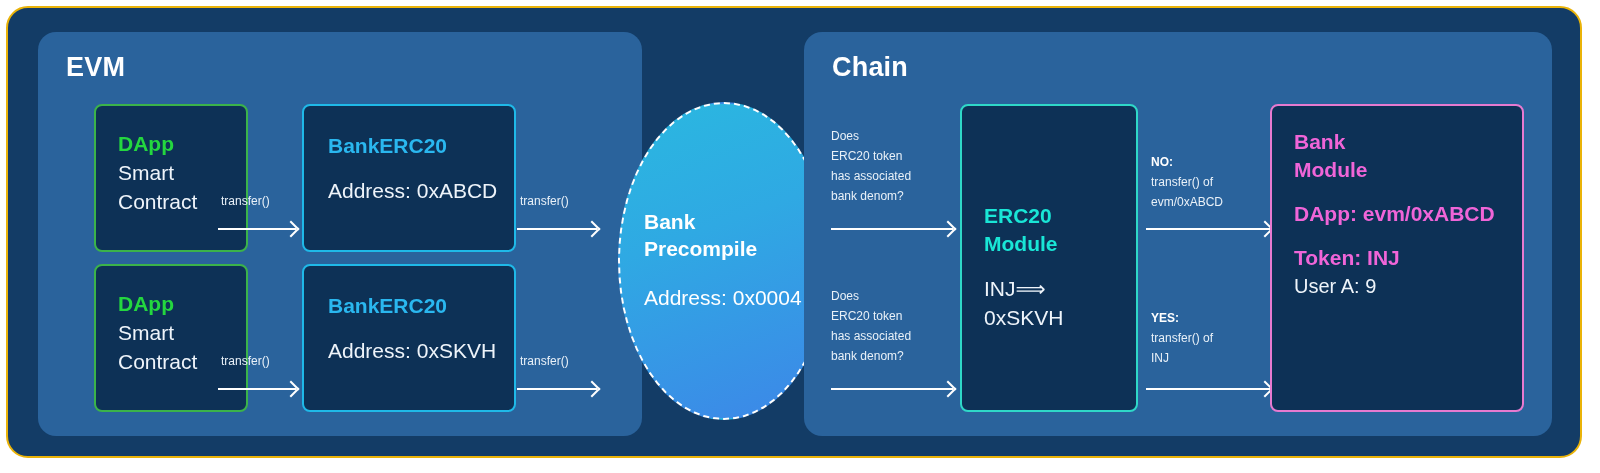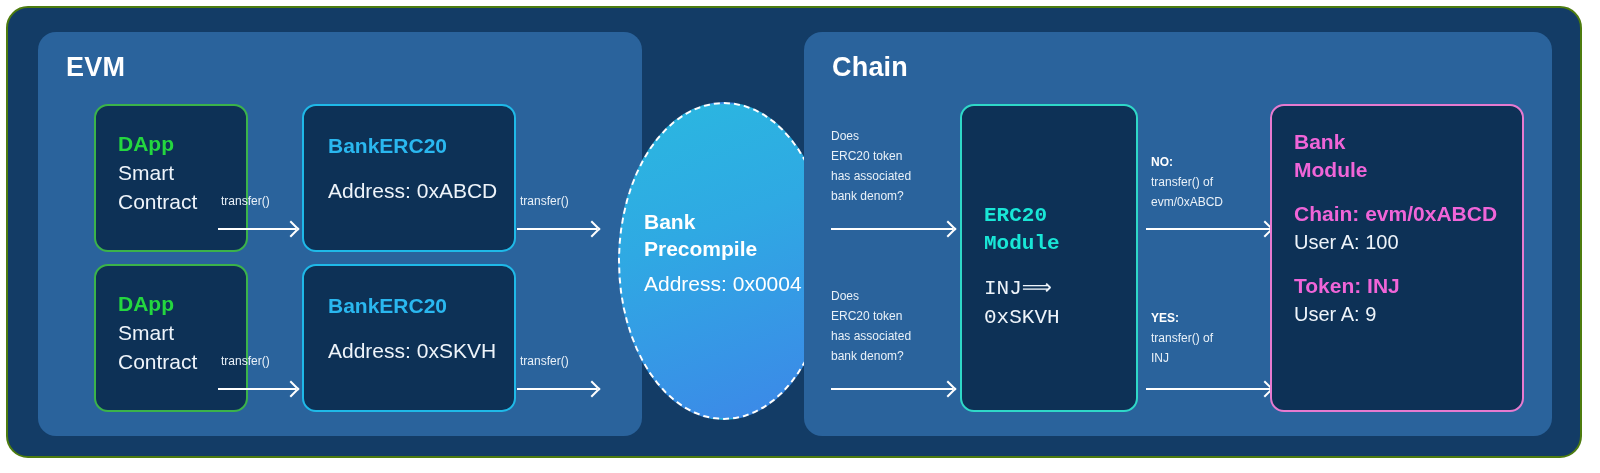--- a/index.html
+++ b/index.html
@@ -2,21 +2,21 @@
 <html><head>
 <meta charset="utf-8">
 <style>
   html,body{margin:0;padding:0;background:#ffffff;}
   body{width:1600px;height:473px;overflow:hidden;font-family:"Liberation Sans",sans-serif;}
 
   #frame{
     position:absolute;left:6px;top:6px;width:1576px;height:452px;
     box-sizing:border-box;
     background:#133c66;
-    border:2px solid #4d7c0f;
+    border:2px solid #eab308;
     border-radius:22px;
   }
 
   .panel{
     position:absolute;
     background:#2a639c;
     border-radius:18px;
     box-sizing:border-box;
   }
   #panel-evm{left:30px;top:24px;width:604px;height:404px;}
@@ -24,21 +24,21 @@
 
   .panel-title{
     position:absolute;left:28px;top:20px;
     font-size:27px;font-weight:bold;color:#ffffff;letter-spacing:.2px;
   }
 
   
   .node{
     position:absolute;
     background:#0d3156;
-    border-radius:14px;
+    border-radius:8px;
     box-sizing:border-box;
   }
   .node.green{border:2px solid #3bb34a;}
   .node.cyan{border:2px solid #1fb9e8;}
   .node.teal{border:2px solid #2fd8c8;}
   .node.pink{border:2px solid #e77ad0;}
 
   .node-inner{position:absolute;left:22px;top:24px;right:12px;}
   .t-green{color:#24d63f;font-weight:bold;font-size:21px;line-height:28px;}
   .t-cyan{color:#2ab7ef;font-weight:bold;font-size:21px;line-height:28px;}
@@ -51,21 +51,21 @@
   
   #precompile{
     position:absolute;left:610px;top:94px;width:212px;height:318px;
     border-radius:50%;
     border:2px dashed #ffffff;
     box-sizing:border-box;
     background:linear-gradient(160deg,#2ab8e0 0%,#2fa9e3 40%,#3d86e8 100%);
   }
   #precompile .pc-text{position:absolute;left:24px;top:104px;right:8px;}
   .pc-title{color:#ffffff;font-weight:bold;font-size:21px;line-height:27px;}
-  .pc-addr{color:#ffffff;font-size:21px;line-height:27px;margin-top:8px;}
+  .pc-addr{color:#ffffff;font-size:21px;line-height:27px;margin-top:22px;}
 
   
   .arrow{position:absolute;height:2px;background:#ffffff;}
   .arrow:after{
     content:"";position:absolute;right:-1px;top:-5px;
     width:10px;height:10px;
     border-top:2px solid #ffffff;border-right:2px solid #ffffff;
     transform:rotate(45deg);transform-origin:center;
   }
   .arrow-label{
@@ -148,21 +148,21 @@
 
   <div class="arrow-label" style="left:823px;top:278px;width:140px;">
     <span>Does</span><br>
     <span>ERC20 token</span><br>
     <span>has associated</span><br>
     <span>bank denom?</span>
   </div>
   <div class="arrow" style="left:823px;top:380px;width:122px;"></div>
 
   <div class="node teal" style="left:952px;top:96px;width:178px;height:308px;">
-    <div class="node-inner" style="left:22px;top:96px;font-family:Liberation Mono, monospace;">
+    <div class="node-inner" style="left:22px;top:96px;">
       <div class="t-teal">ERC20</div>
       <div class="t-teal">Module</div>
       <div class="gap"></div>
       <div class="t-white">INJ⟹ 0xSKVH</div>
     </div>
   </div>
 
   <div class="arrow-label" style="left:1143px;top:144px;width:130px;">
     <b>NO:</b><br>
     <span>transfer() of</span><br>
@@ -175,21 +175,20 @@
     <span>transfer() of</span><br>
     <span>INJ</span>
   </div>
   <div class="arrow" style="left:1138px;top:380px;width:124px;"></div>
 
   <div class="node pink" style="left:1262px;top:96px;width:254px;height:308px;">
     <div class="node-inner" style="left:22px;top:22px;">
       <div class="t-pink">Bank</div>
       <div class="t-pink">Module</div>
       <div class="gap"></div>
-      <div class="t-pink">Chain: evm/0xABCD</div>
-      <div class="t-white-sm">User A: 100</div>
+      <div class="t-pink">DApp: evm/0xABCD</div>
       <div class="gap"></div>
       <div class="t-pink">Token: INJ</div>
       <div class="t-white-sm">User A: 9</div>
     </div>
   </div>
 
 </div>
 
 </body></html>

